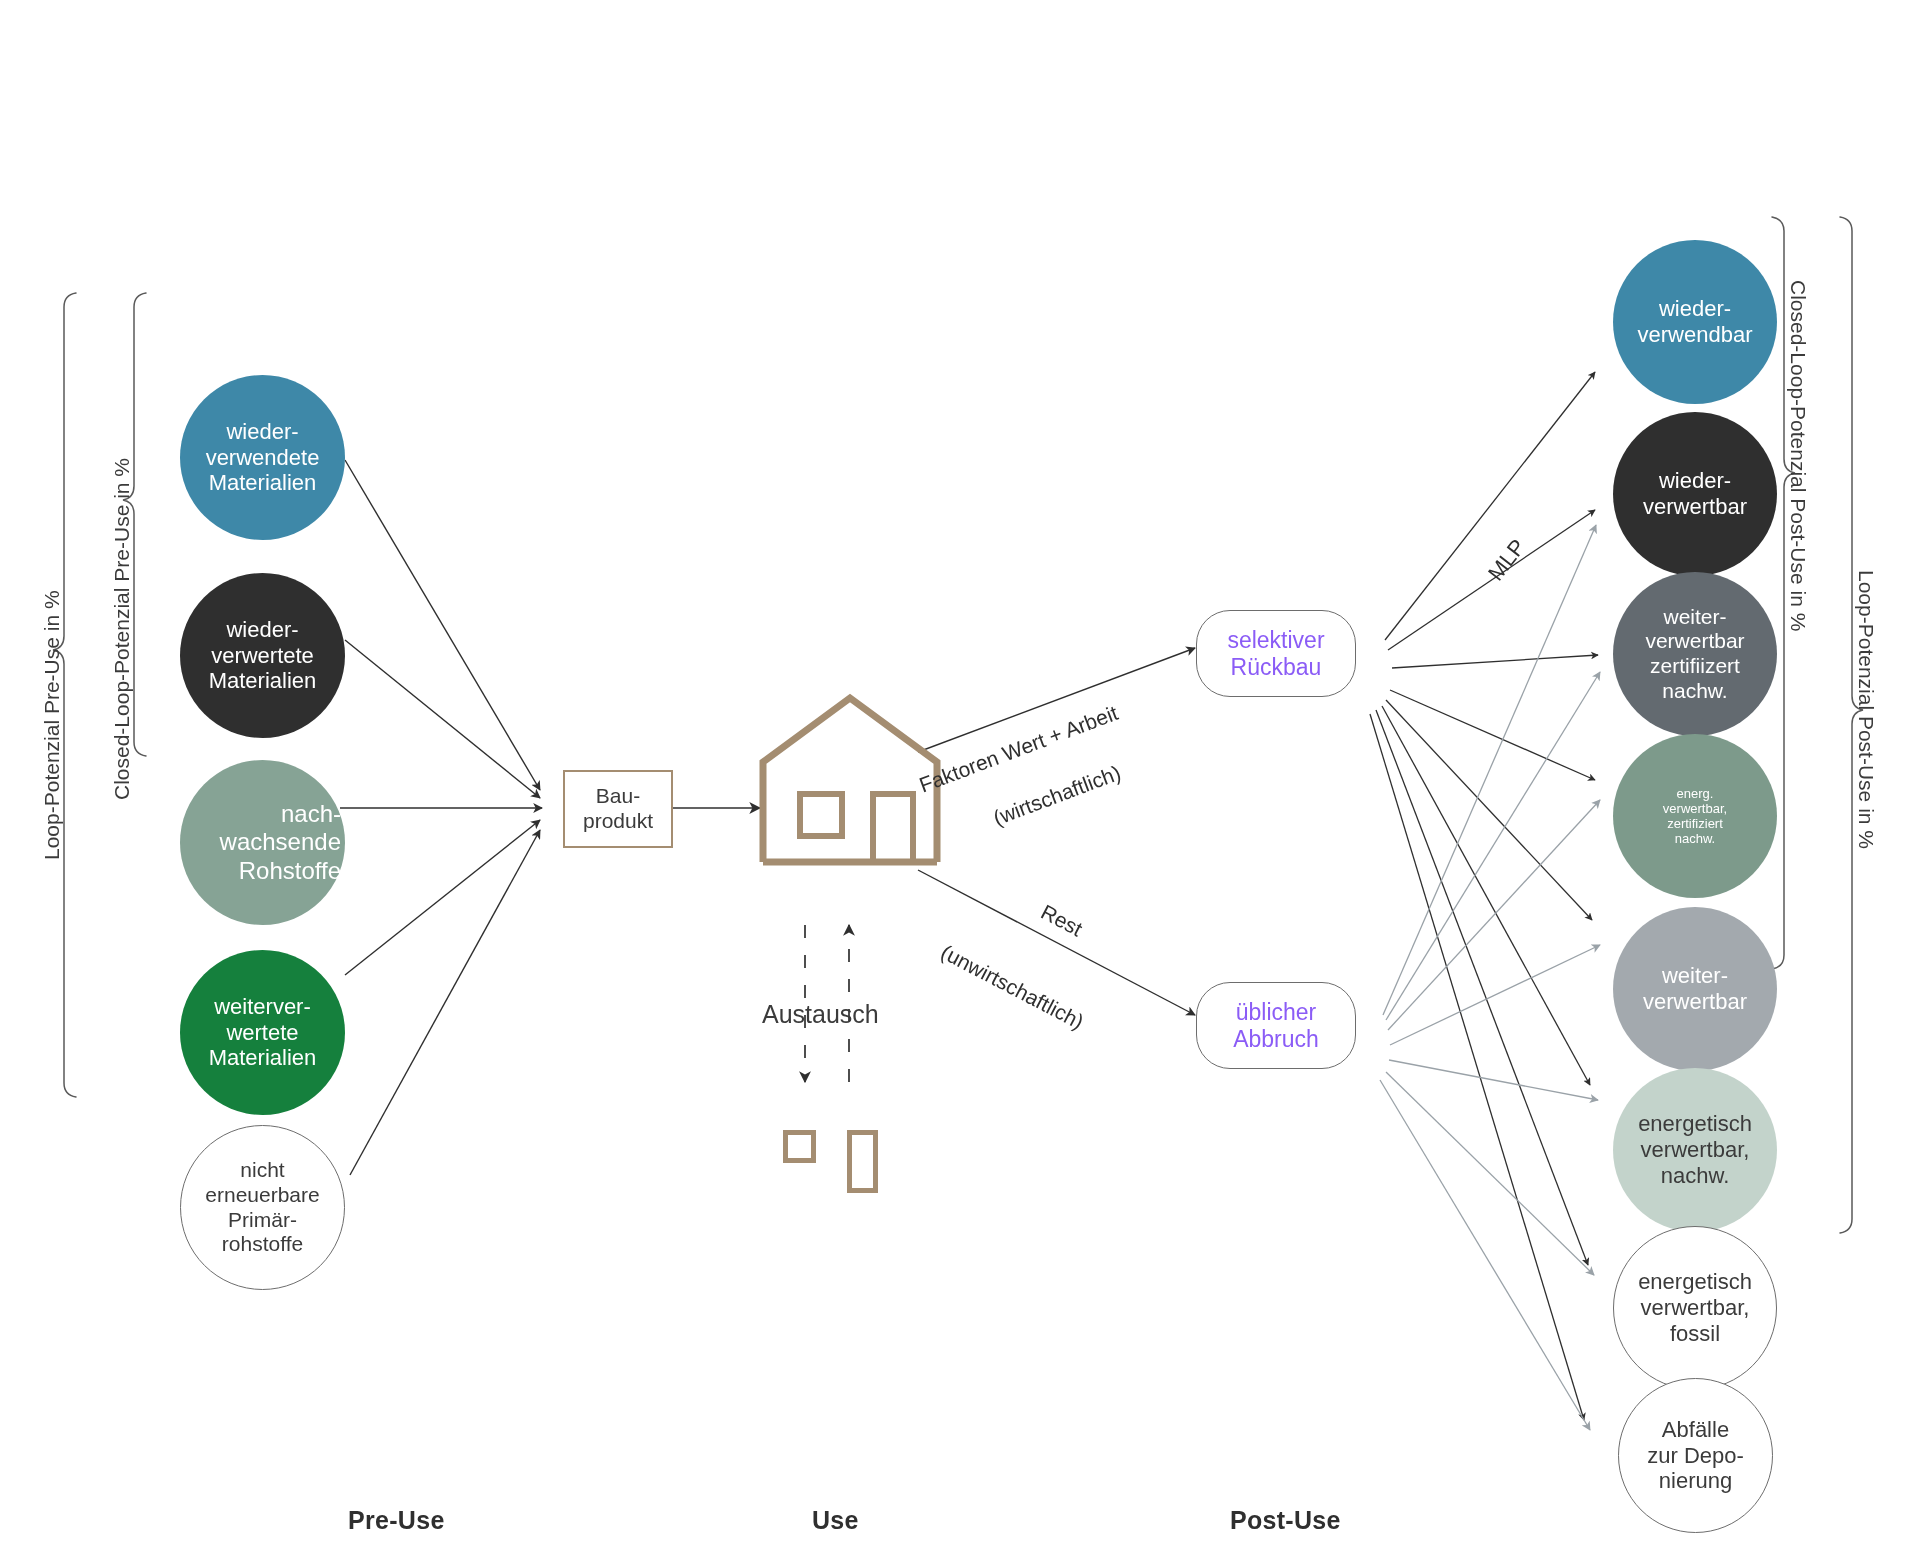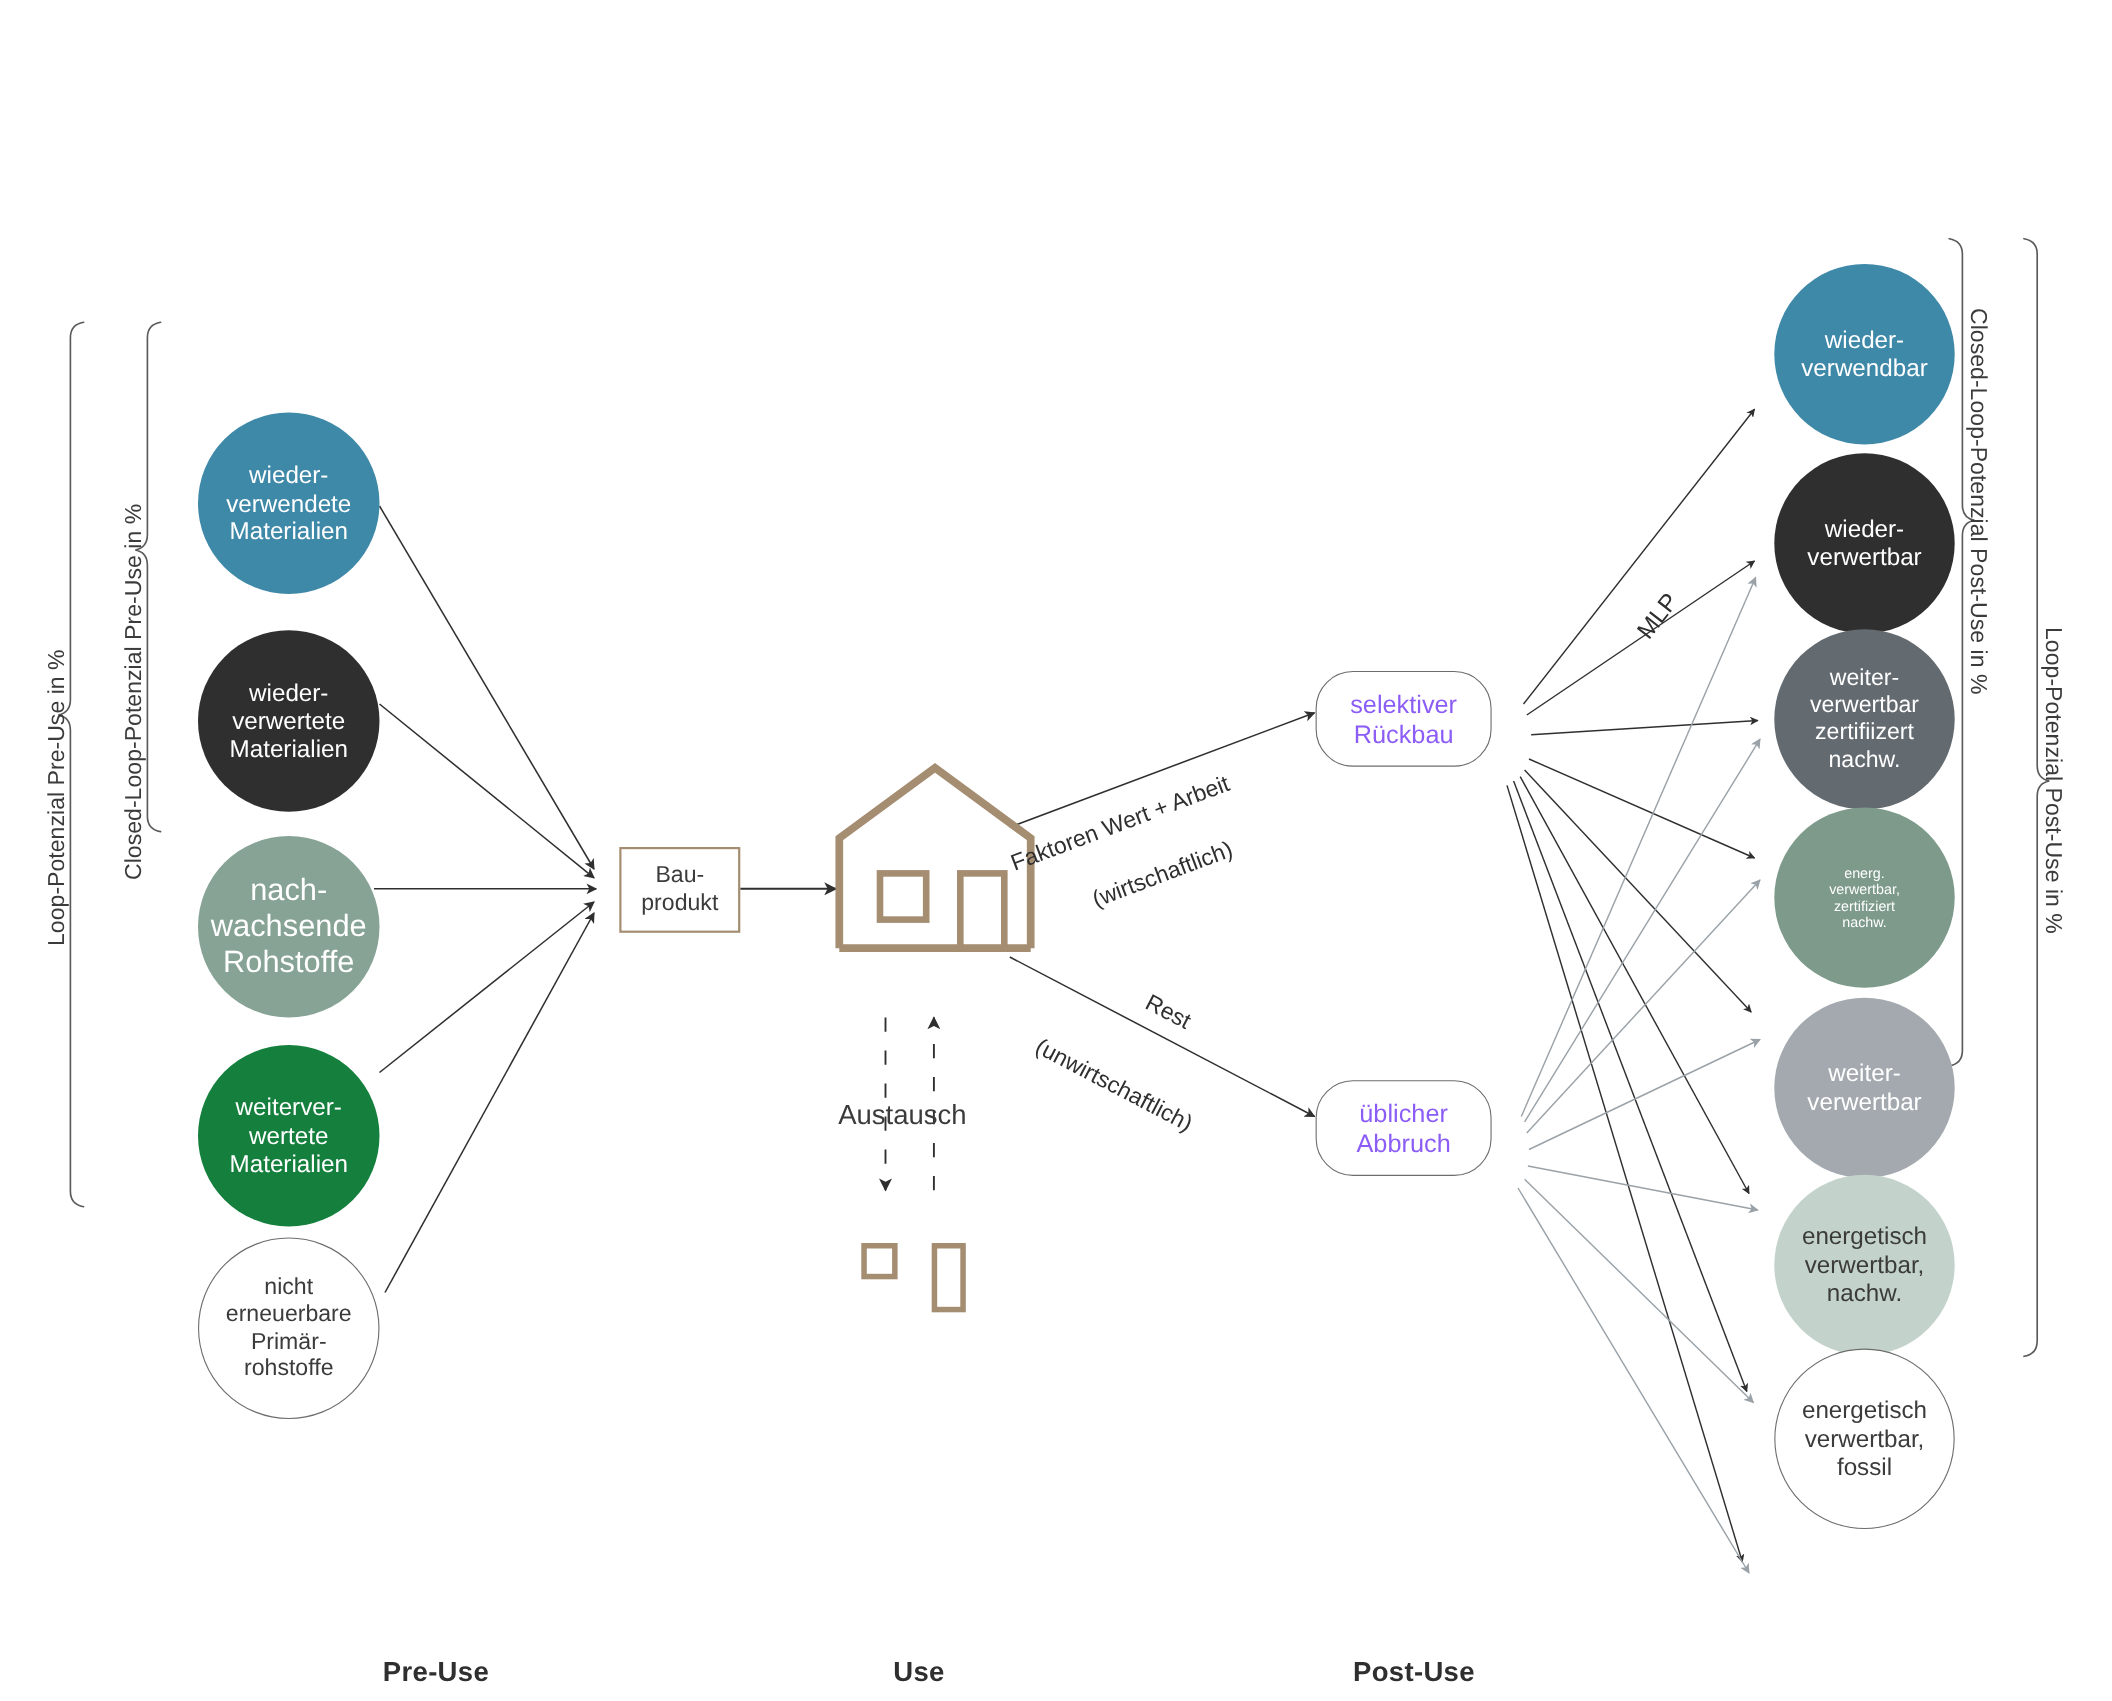--- a/index.html
+++ b/index.html
@@ -190,21 +190,21 @@
 verwendete
 Materialien</span>
   </div>
 
   <div class="node circle" style="left:180px; top:573px; width:165px; height:165px; background:#2f2f2f; color:#ffffff; font-size:22px;">
     <span class="lbl">wieder-
 verwertete
 Materialien</span>
   </div>
 
-  <div class="node circle" style="left:180px; top:760px; width:165px; height:165px; background:#86a395; color:#ffffff; font-size:28px;">
+  <div class="node circle" style="left:180px; top:760px; width:165px; height:165px; background:#86a395; color:#ffffff; font-size:24px;text-align:right;">
     <span class="lbl">nach-
 wachsende
 Rohstoffe</span>
   </div>
 
   <div class="node circle" style="left:180px; top:950px; width:165px; height:165px; background:#15803d; color:#ffffff; font-size:22px;align-items:center;">
     <span class="lbl">weiterver-
 wertete
 Materialien</span>
   </div>
@@ -285,18 +285,23 @@
 verwertbar,
 nachw.</span>
   </div>
 
   <div class="node circle c-outline" style="left:1613px; top:1226px; width:164px; height:164px; font-size:22px;">
     <span class="lbl">energetisch
 verwertbar,
 fossil</span>
   </div>
 
+  <div class="node circle c-outline" style="left:1618px; top:1378px; width:155px; height:155px; font-size:22px;">
+    <span class="lbl">Abfälle
+zur Depo-
+nierung</span>
+  </div>
 
   <div class="stage-label" style="left:348px; top:1486px;">Pre-Use</div>
   <div class="stage-label" style="left:812px; top:1486px;">Use</div>
   <div class="stage-label" style="left:1230px; top:1486px;">Post-Use</div>
 
 </div>
 
 </body></html>

